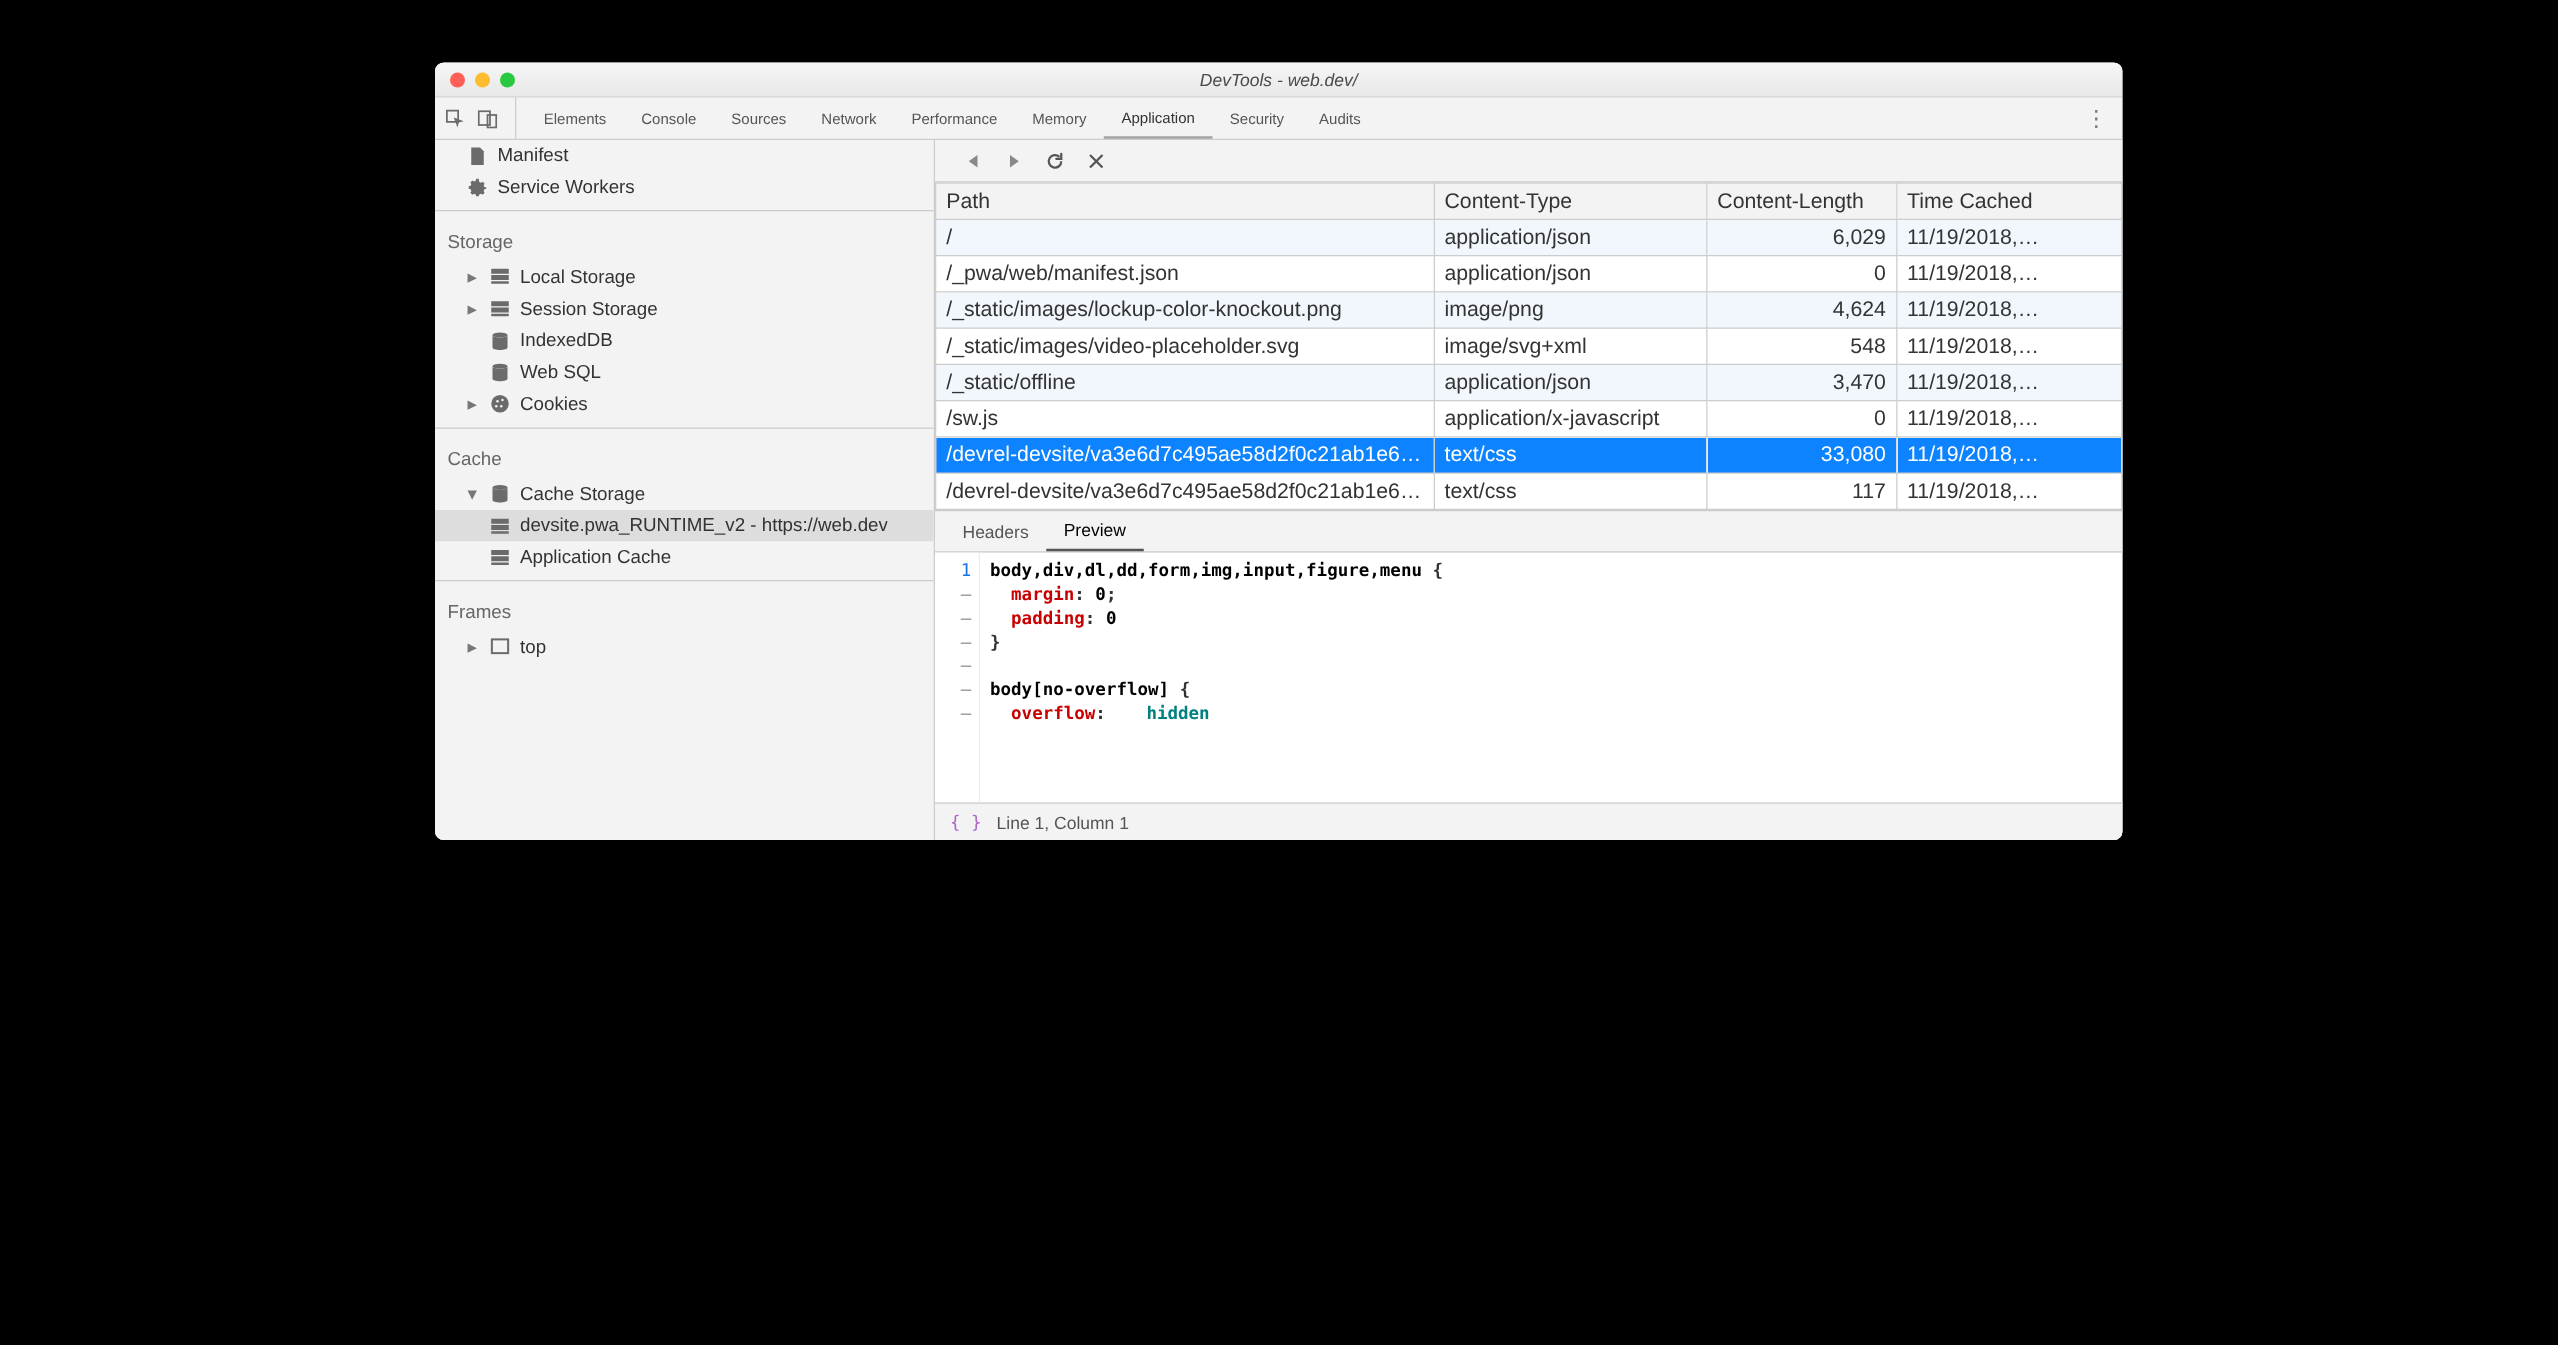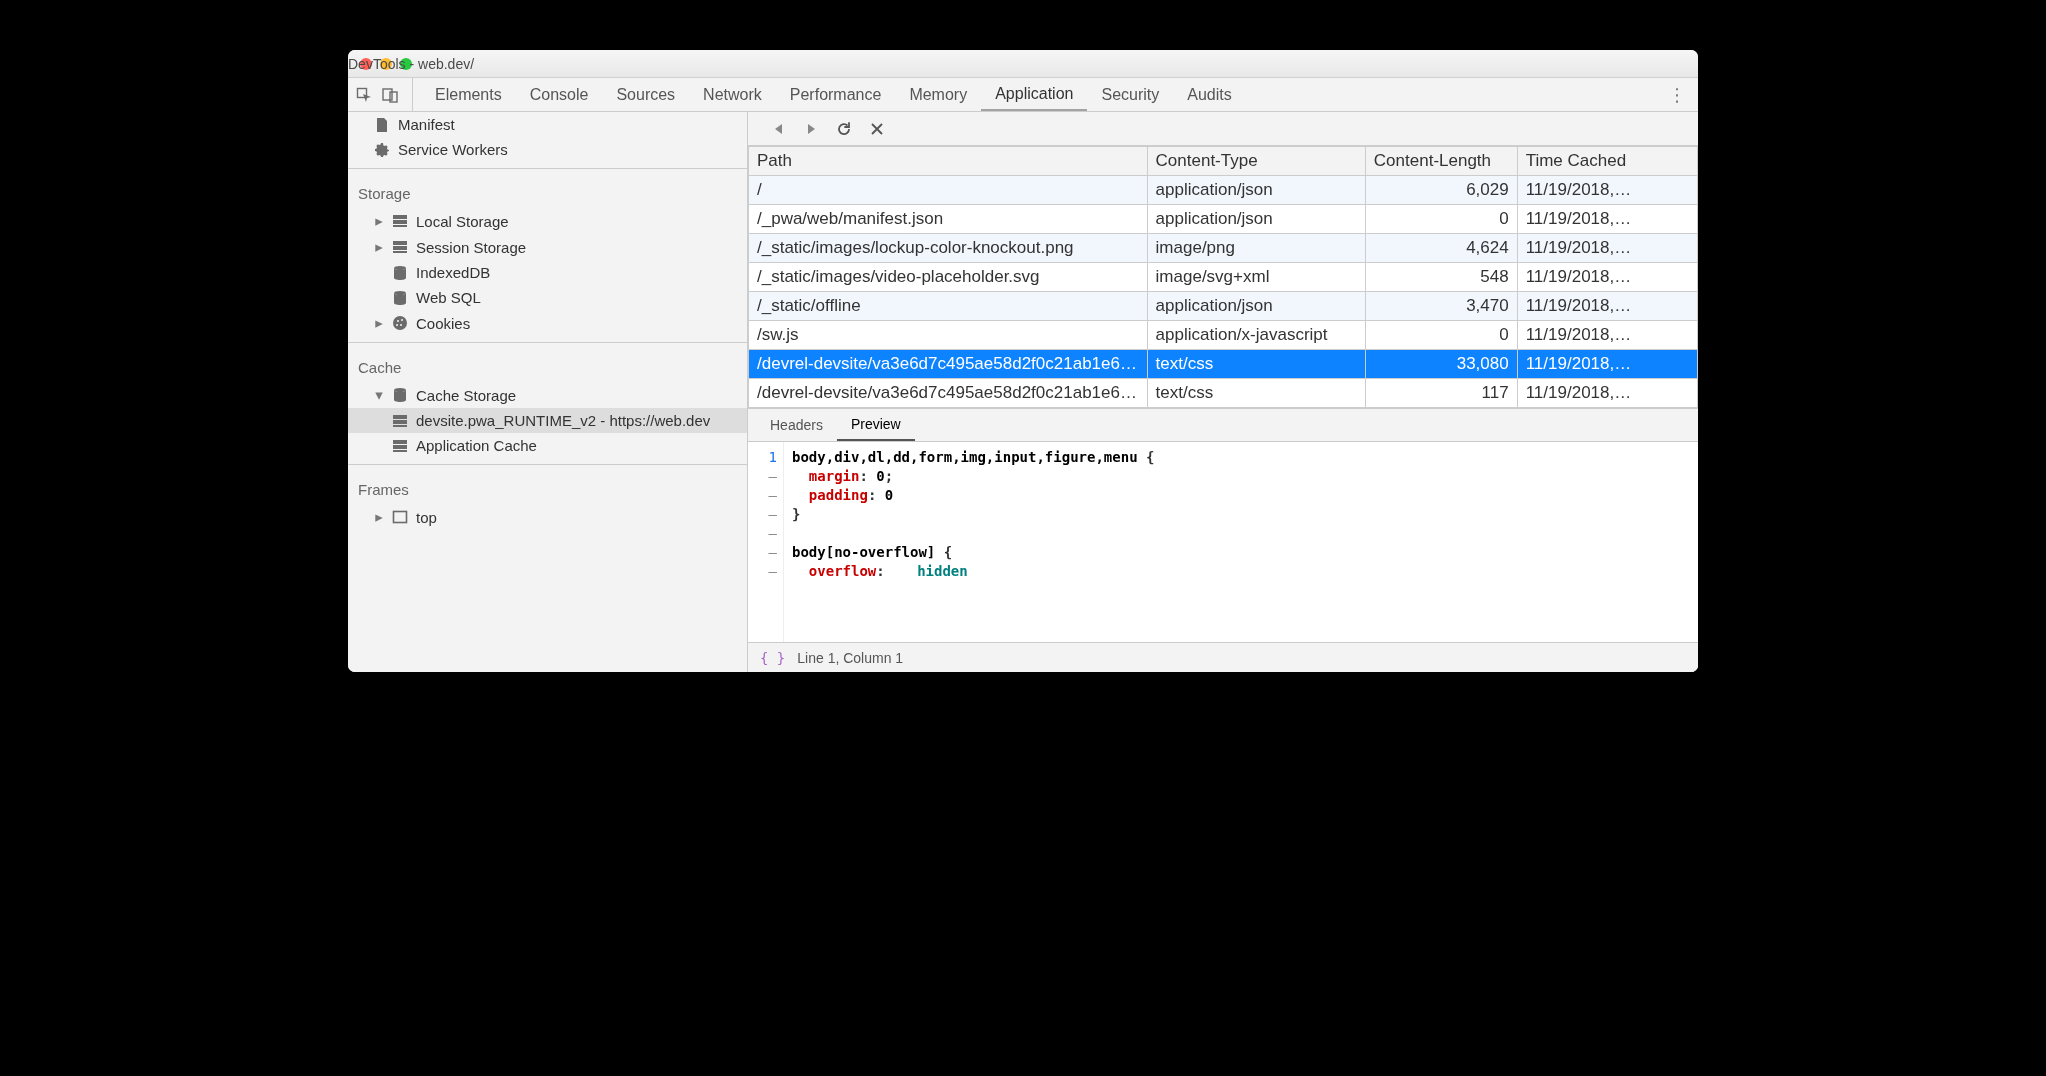--- a/index.html
+++ b/index.html
@@ -32,57 +32,57 @@
     position: relative;
   }
   .traffic {
     display: flex; gap: 8px; padding-left: 12px;
   }
   .dot { width: 12px; height: 12px; border-radius: 50%; }
   .dot.red { background:#ff5f57; }
   .dot.yellow{ background:#febc2e; }
   .dot.green { background:#28c840; }
   .titlebar-title {
-    position: absolute; left: 0; right: 0; 
-    font-size: 14px; color: #4a4a4a; pointer-events: none;
+    position: absolute; left: 0; right: 0; text-align: center;
+    font-size: 14px; color: #4a4a4a; pointer-events: none; font-style: italic;
   }
 
   
   .tabs-row {
     height: 34px;
     background: #f3f3f3;
     border-bottom: 1px solid #ccc;
     display: flex;
     align-items: stretch;
     padding: 0 8px;
   }
   .tabs-left-icons { display:flex; align-items:center; gap:10px; padding-right:14px; border-right:1px solid #ccc; margin-right:8px;}
   .tab-item {
     padding: 0 14px;
     display:flex; align-items:center;
-    color:#555; font-size:16px; cursor:pointer;
+    color:#555; font-size:12px; cursor:pointer;
   }
   .tab-item.active { color:#333; border-bottom:2px solid #a3a3a3; }
   .tabs-right { margin-left:auto; display:flex; align-items:center; padding-right:6px; color:#777;}
   .vdots { font-size:18px; letter-spacing:-2px; }
 
   
   .body-split { display:flex; height: 560px; }
   .sidebar {
     width: 400px;
     background:#f3f3f3;
     border-right:1px solid #ccc;
     overflow:hidden;
     font-size:15px;
   }
   .main { flex:1; display:flex; flex-direction:column; background:#fff; }
 
   
   .sb-group-title { padding:10px 10px 6px; color:#666; }
-  .sb-item { display:flex; align-items:center; gap:8px; padding:4px 10px 4px 26px; color:#333; white-space:nowrap;text-align:center;}
+  .sb-item { display:flex; align-items:center; gap:8px; padding:4px 10px 4px 26px; color:#333; white-space:nowrap;}
   .sb-item .chev { width:10px; display:inline-block; color:#777; }
   .sb-item.indent { padding-left:44px; }
   .sb-item.selected { background:#ddd; }
   .sb-divider { height:1px; background:#ccc; margin:6px 0; }
 
   .icon { display:inline-flex; width:16px; height:16px; align-items:center; justify-content:center; color:#6b6b6b; }
   .icon svg { width:16px; height:16px; }
 
   
   .mini-toolbar {

